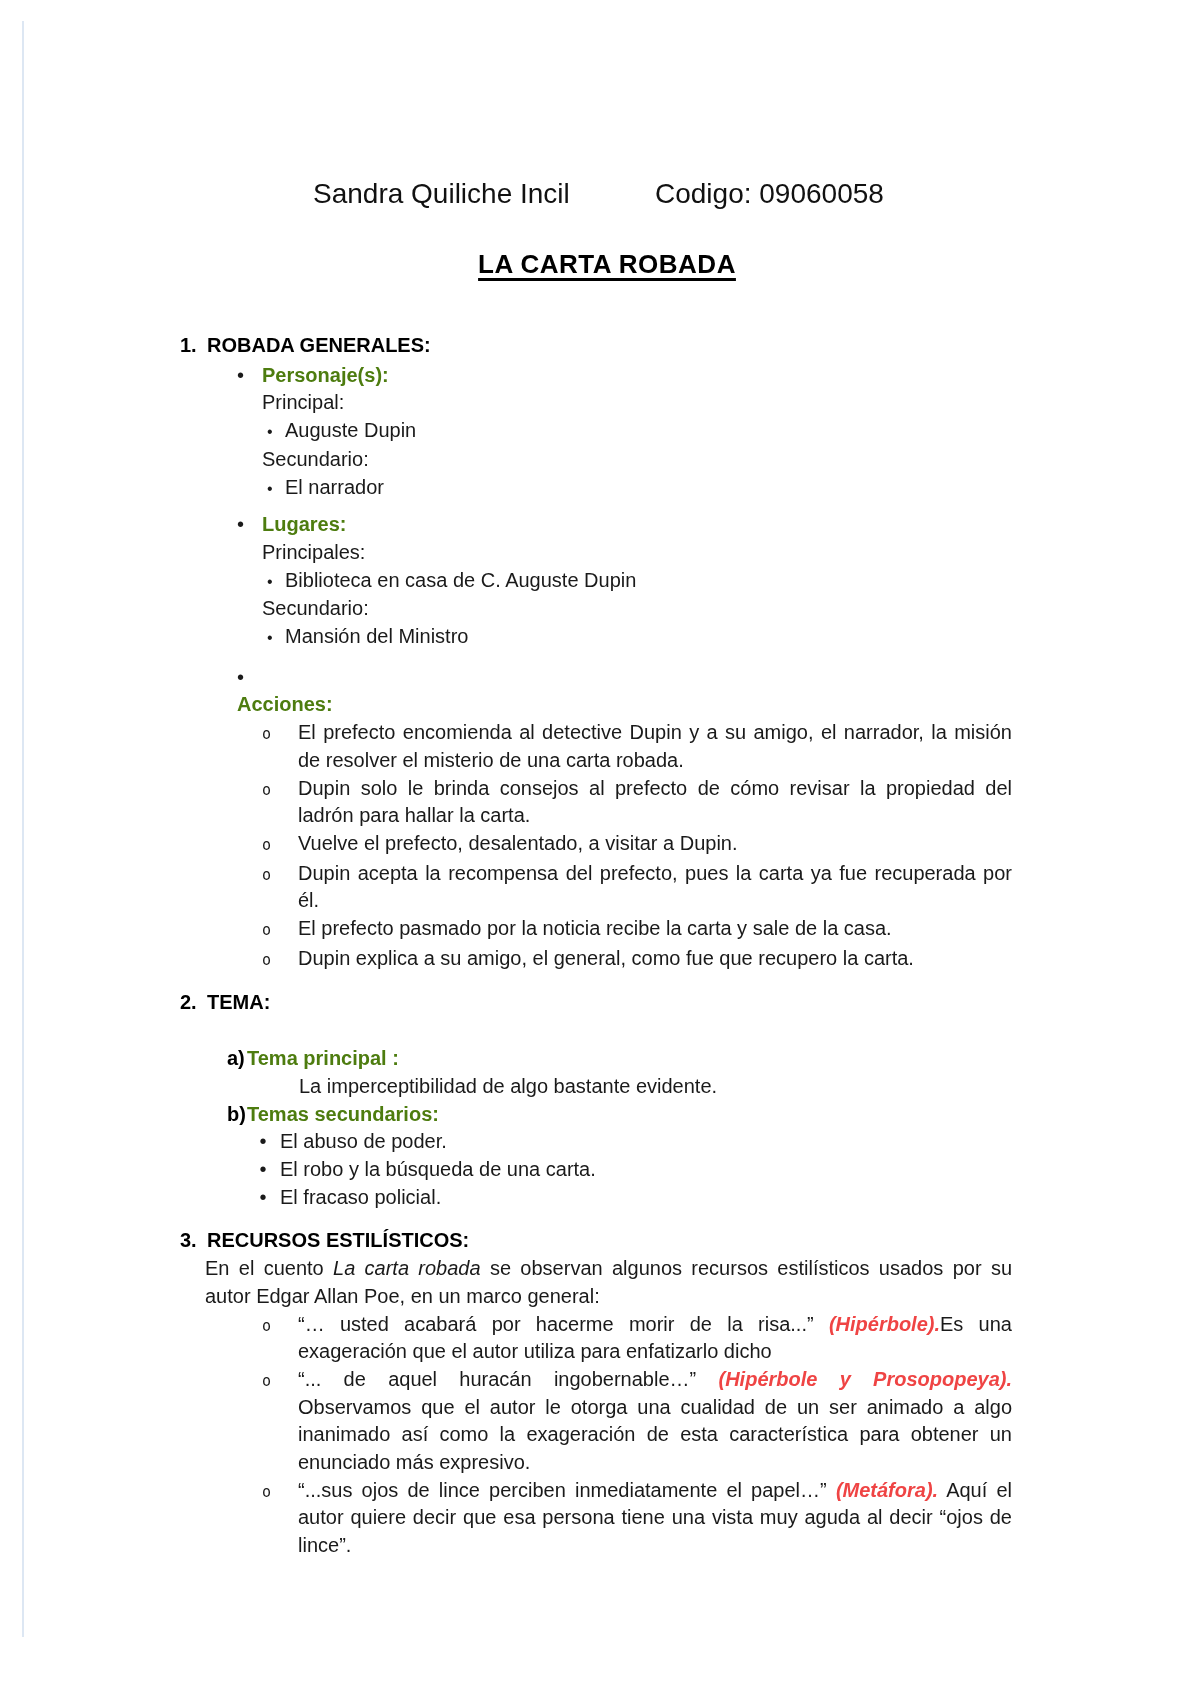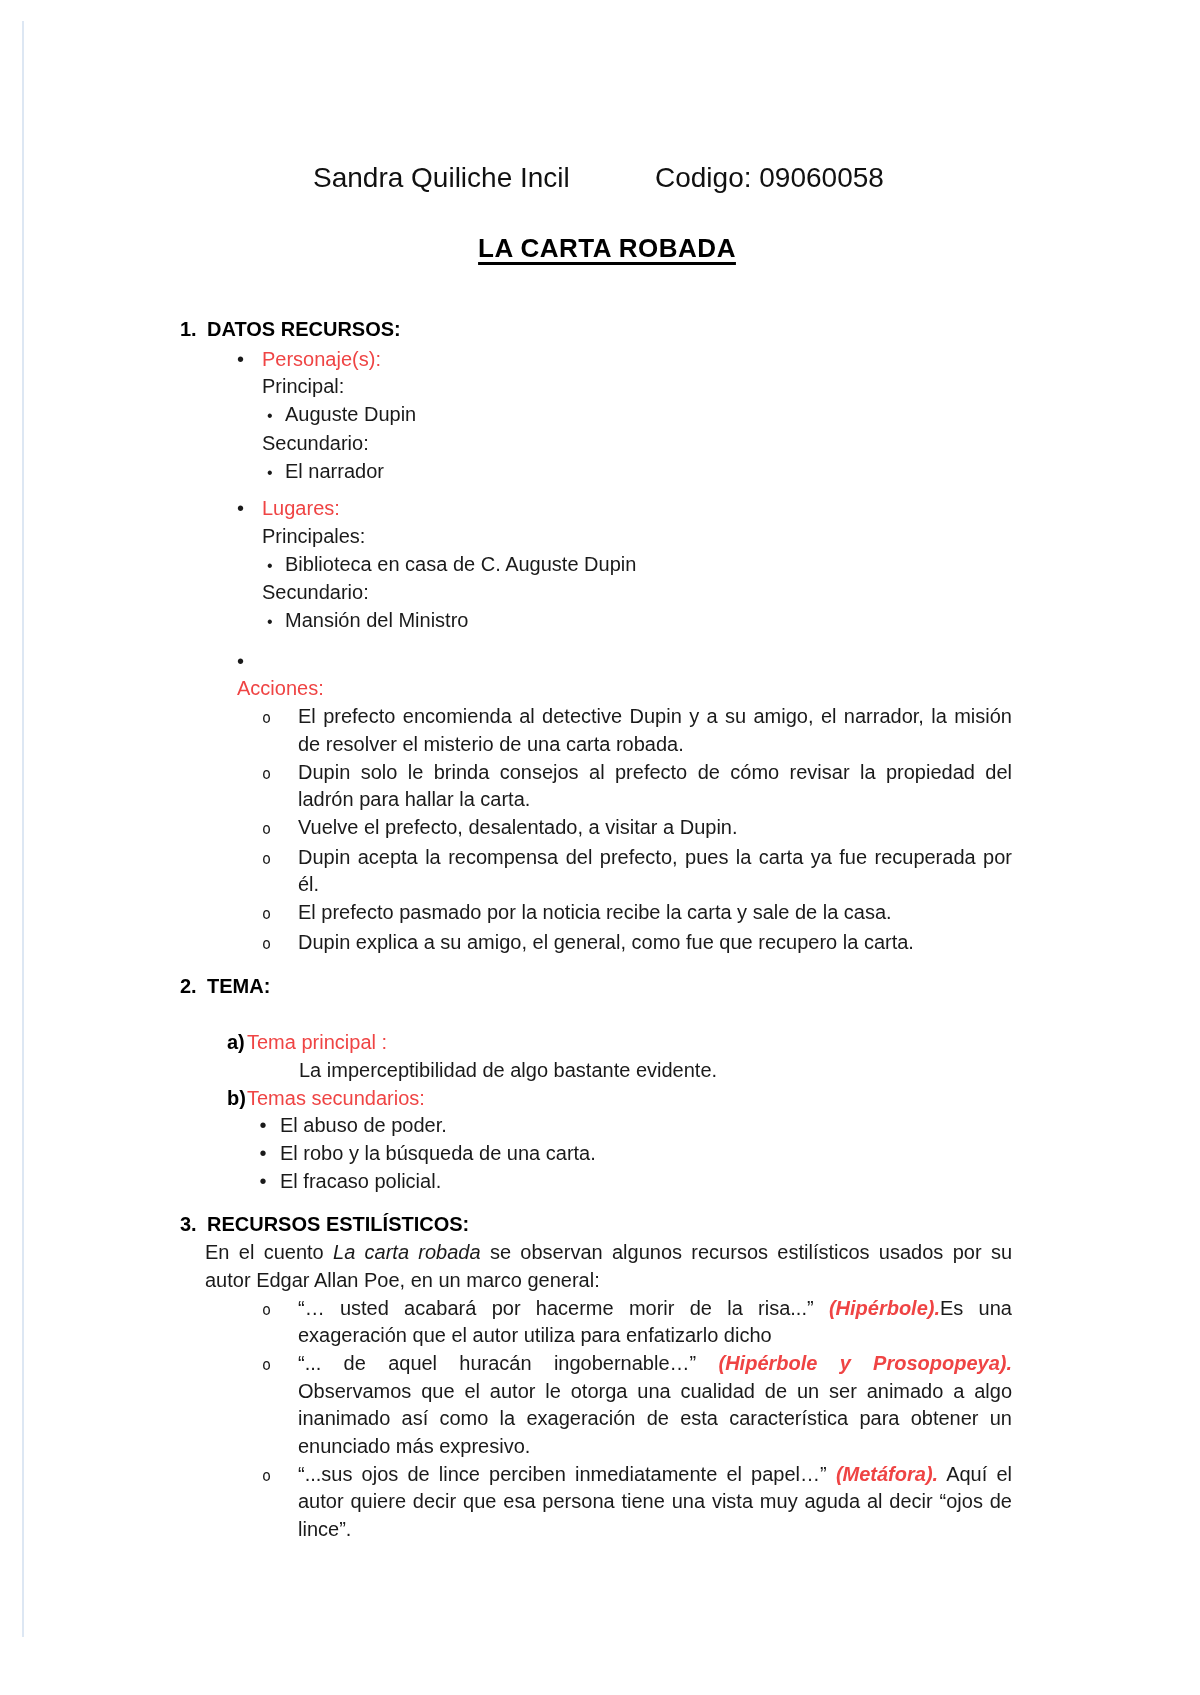--- a/index.html
+++ b/index.html
@@ -1,36 +1,36 @@
 <!DOCTYPE html>
 <html><head>
 <meta charset="utf-8">
 <style>
   html,body{margin:0;padding:0;background:#fff;}
   .page{position:relative;width:1200px;height:1695px;background:#ffffff;overflow:hidden;
         font-family:"Liberation Sans","DejaVu Sans",sans-serif;color:#1a1a1a;}
   .edge{position:absolute;left:22px;top:21px;width:2px;height:1616px;background:#dde7f3;}
-  .content{position:absolute;left:180px;top:0;width:832px;font-size:20px;line-height:27.7px;}
+  .content{position:absolute;left:180px;top:16px;width:832px;font-size:20px;line-height:27.7px;}
 
   .doc-header{margin:163px 0 0 133px;display:flex;font-size:28px;line-height:30px;color:#111;}
   .author{width:342px;}
 
   .title{margin-top:40px;text-align:center;text-indent:22px;font-size:26px;line-height:30px;
          font-weight:bold;letter-spacing:.5px;color:#000;}
   .title .u{text-decoration:underline;text-decoration-thickness:2.5px;text-underline-offset:5px;}
 
   .sec{display:flex;font-weight:bold;color:#000;}
   .sec .num{width:27px;}
   .s1{margin-top:53px;}
   .s2{margin-top:15px;}
   .s3{margin-top:16px;}
 
   .l1{display:flex;margin-left:57px;}
   .l1 .mk{width:25px;}
-  .lbl{font-weight:normal;color:#ef4444;}
+  .lbl{font-weight:bold;color:#4d7c0f;}
   .mt2{margin-top:2px;}
   .mt23{margin-top:9px;}
   .mt12{margin-top:12px;flex-direction:column;}
 
   .sub-b{display:flex;margin-left:5px;}
   .sub-b .mk2{width:18px;}
   .mk::before{content:"•";}
   .mk2::before{content:"•";font-size:16px;}
 
   .o-item{display:flex;margin-left:82px;align-items:baseline;}
@@ -60,21 +60,21 @@
       <span class="author">Sandra Quiliche Incil</span>
       <span class="code">Codigo: 09060058</span>
     </div>
 
     <div class="title">
       <span class="u">LA CARTA ROBADA</span>
     </div>
 
     <div class="sec s1">
       <span class="num">1.</span>
-      <span>DATOS RECURSOS:</span>
+      <span>ROBADA GENERALES:</span>
     </div>
 
     <div class="l1 mt2">
       <span class="mk"></span>
       <div>
         <div class="lbl">Personaje(s):</div>
         <div>Principal:</div>
         <div class="sub-b">
           <span class="mk2"></span>
           <span>Auguste Dupin</span>

